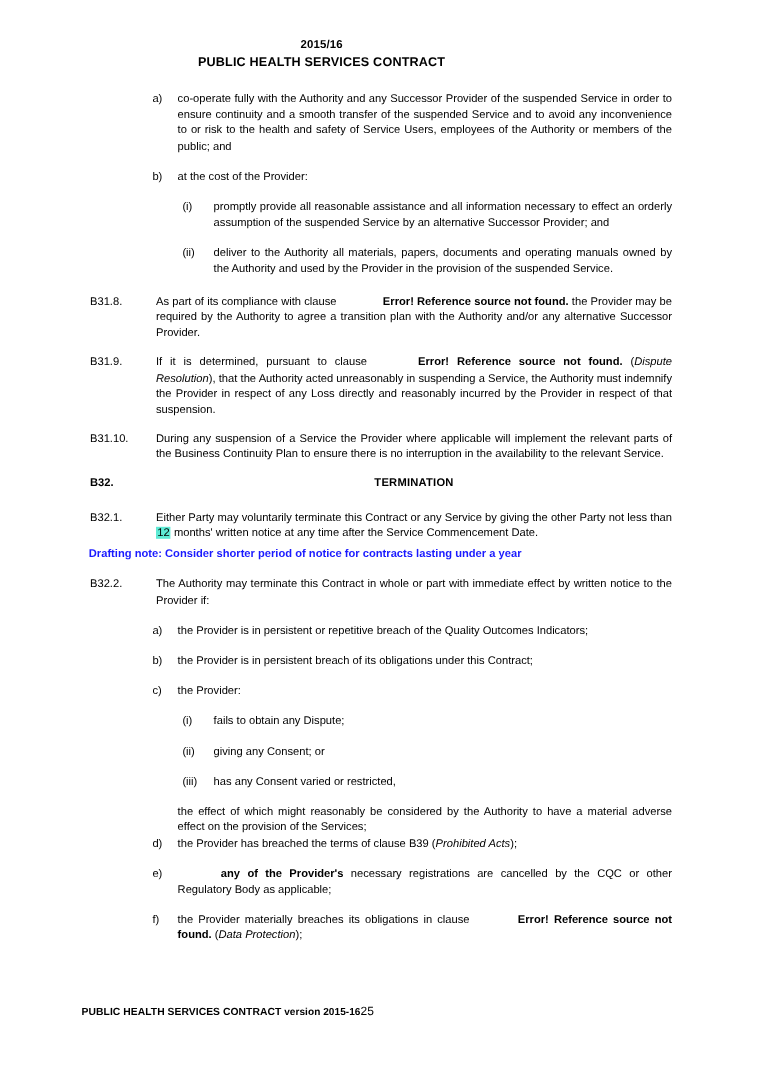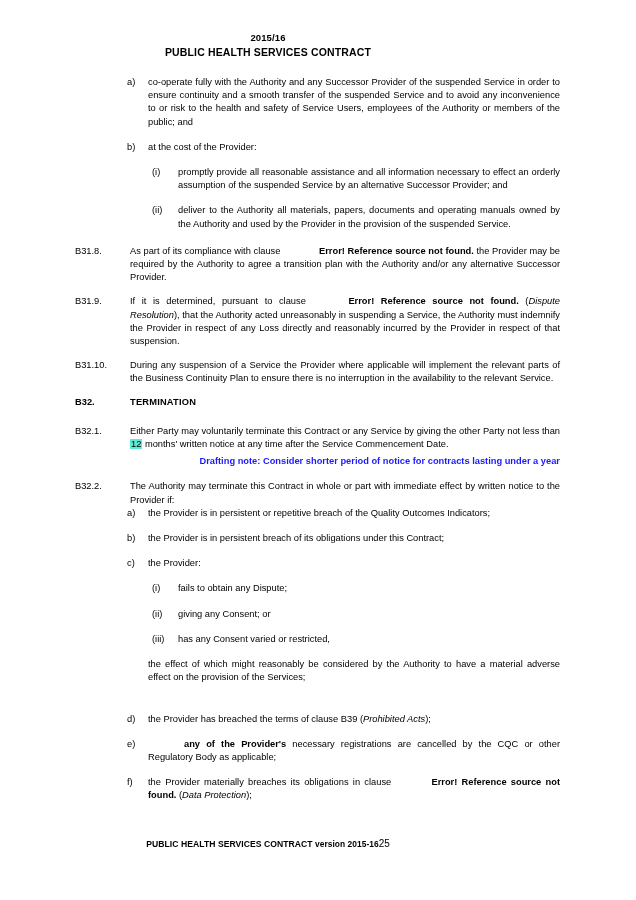--- a/index.html
+++ b/index.html
@@ -62,21 +62,21 @@
     text-align: justify;
     text-justify: inter-word;
   }
 
   
   .clause.heading {
     margin-bottom: 16px;
     font-weight: bold;
   }
   .clause.heading .body {
-    text-align: left;
+    text-align: center;
     letter-spacing: 0.2px;
   }
 
   
   .alpha {
     display: flex;
     margin-left: 52px;
     margin-bottom: 12px;
   }
   .alpha .marker {
@@ -103,50 +103,50 @@
   .roman .body {
     flex: 1 1 auto;
     text-align: justify;
     text-justify: inter-word;
   }
   .roman.tight .body { text-align: left; }
 
   
   .sub-para {
     margin-left: 73px;
-    margin-bottom: 28px;
+    margin-bottom: 0;
     text-align: justify;
     text-justify: inter-word;
   }
 
   b, .bold { font-weight: bold; padding-left: 36px; }
   i, .ital { font-style: italic; }
 
   .hl {
     background: #5eead4;
     padding: 0 1px;
   }
   .drafting-note {
     color: #1A1AFF;
     font-weight: bold;
     margin-left: -1px;
     margin-top: -10px;
     margin-bottom: 12px;
-    text-align: right;
+    text-align: left;
   }
 
   
   .doc-footer {
     position: absolute;
     left: 68px;
     right: 68px;
     top: 838px;
     display: flex;
     align-items: baseline;
-    justify-content: center;
+    justify-content: flex-start;
     font-size: 8.6px;
   }
   .doc-footer .f-left { font-weight: bold; letter-spacing: 0.05px; }
   .doc-footer .f-left .ver { font-size: 8.4px; }
   .doc-footer .f-right { font-size: 10px; font-weight: normal; }
 </style>
 </head>
 <body>
 
 <div class="page">
@@ -198,21 +198,21 @@
       <span class="body">TERMINATION</span>
     </div>
 
     <div class="clause" style="margin-bottom:4px">
       <span class="num">B32.1.</span>
       <span class="body"><span>Either Party may voluntarily terminate this Contract or any Service by giving the other Party not less than </span><span class="hl">12</span><span> months' written notice at any time after the Service Commencement Date.</span></span>
     </div>
 
     <div class="drafting-note" style="margin-top:0">Drafting note: Consider shorter period of notice for contracts lasting under a year</div>
 
-    <div class="clause" style="margin-bottom:0">
+    <div class="clause" style="margin-bottom:12px">
       <span class="num">B32.2.</span>
       <span class="body">The Authority may terminate this Contract in whole or part with immediate effect by written notice to the Provider if:</span>
     </div>
 
     <div class="alpha tight">
       <span class="marker">a)</span>
       <span class="body">the Provider is in persistent or repetitive breach of the Quality Outcomes Indicators;</span>
     </div>
 
     <div class="alpha tight">

